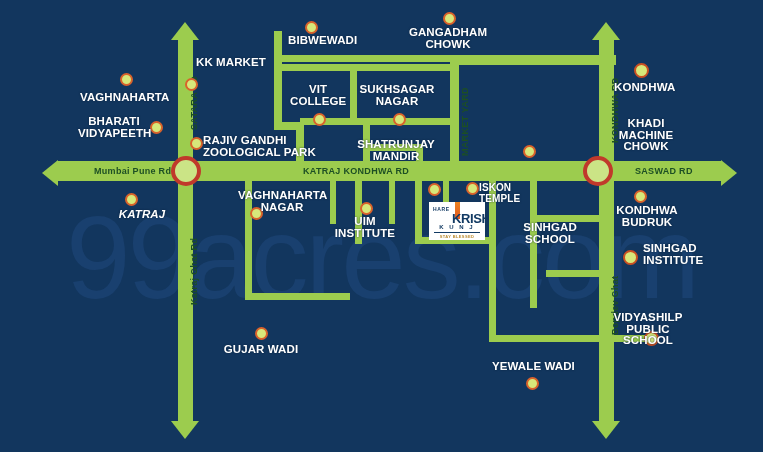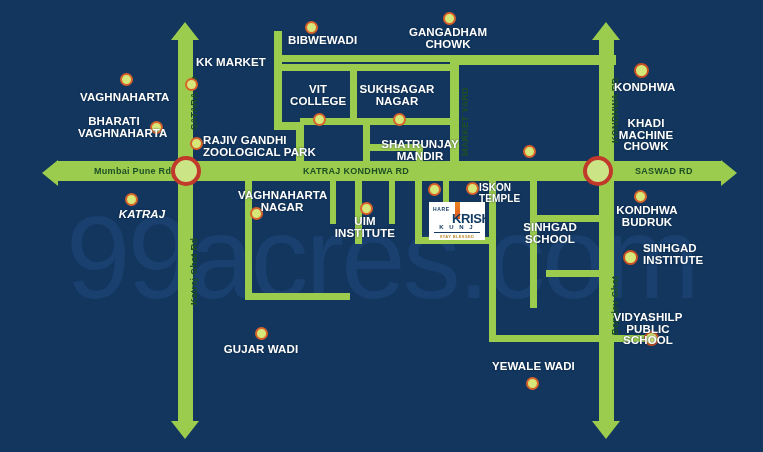--- a/index.html
+++ b/index.html
@@ -217,21 +217,21 @@
   <div class="roadlabel vert" style="left:611px;top:335px;transform:rotate(-90deg);">Bopdev Ghat</div>
 
   <div class="dot" style="left:185px;top:78px;"></div>
   <div class="place" style="left:196px;top:57px;">KK MARKET</div>
 
   <div class="dot" style="left:120px;top:73px;"></div>
   <div class="place c" style="left:80px;top:92px;width:86px;">VAGHNAHARTA</div>
 
   <div class="dot" style="left:150px;top:121px;"></div>
   <div class="place c" style="left:78px;top:116px;width:72px;">BHARATI
-VAGHNAHARTA</div>
+VIDYAPEETH</div>
 
   <div class="dot" style="left:190px;top:137px;"></div>
   <div class="place" style="left:203px;top:135px;">RAJIV GANDHI
 ZOOLOGICAL PARK</div>
 
   <div class="dot" style="left:125px;top:193px;"></div>
   <div class="place c" style="left:116px;top:209px;width:52px;font-style:italic;">KATRAJ</div>
 
   <div class="dot" style="left:305px;top:21px;"></div>
   <div class="place" style="left:288px;top:35px;">BIBWEWADI</div>
@@ -241,21 +241,21 @@
 COLLEGE</div>
 
   <div class="dot" style="left:393px;top:113px;"></div>
   <div class="place c" style="left:357px;top:84px;width:80px;">SUKHSAGAR
 NAGAR</div>
 
   <div class="dot" style="left:443px;top:12px;"></div>
   <div class="place c" style="left:398px;top:27px;width:100px;">GANGADHAM
 CHOWK</div>
 
-  <div class="place c" style="left:355px;top:139px;width:82px;margin-left:24px;">SHATRUNJAY
+  <div class="place c" style="left:355px;top:139px;width:82px;">SHATRUNJAY
 MANDIR</div>
 
   <div class="dot" style="left:523px;top:145px;"></div>
 
   <div class="dot big" style="left:634px;top:63px;"></div>
   <div class="place" style="left:614px;top:82px;">KONDHWA</div>
 
   <div class="place c" style="left:614px;top:118px;width:64px;">KHADI
 MACHINE
 CHOWK</div>

